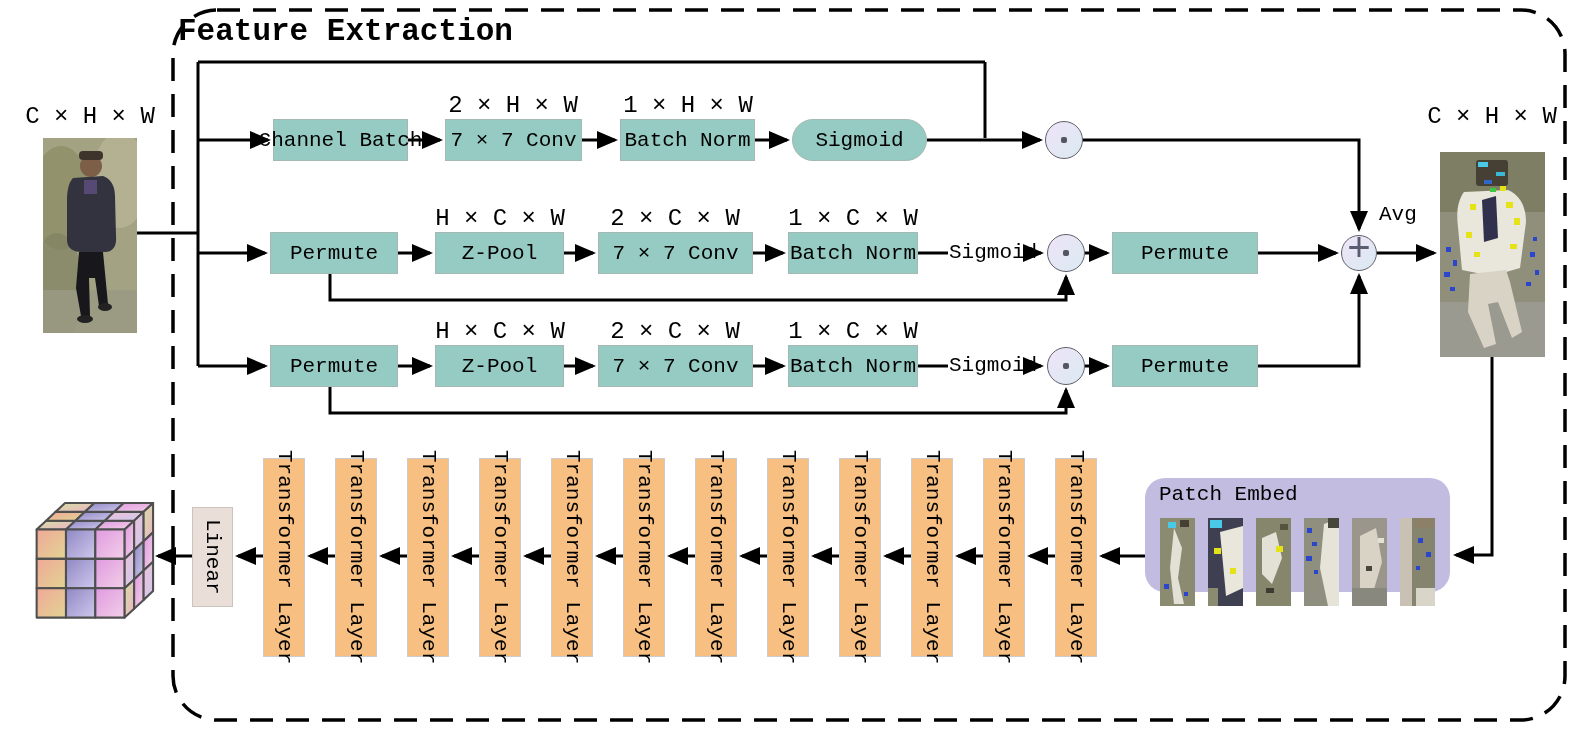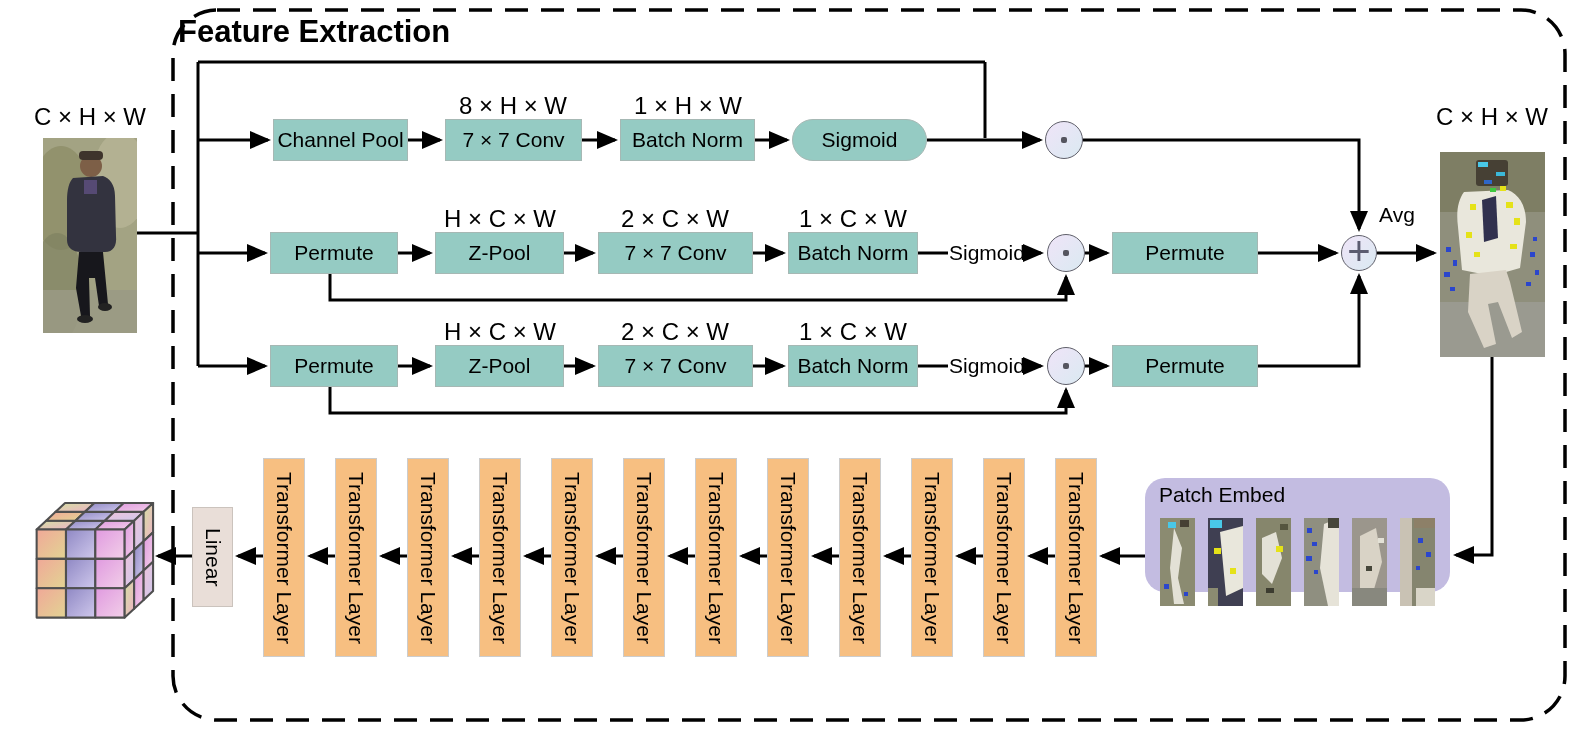--- a/index.html
+++ b/index.html
@@ -1,17 +1,17 @@
 <!DOCTYPE html>
 <html><head>
 <meta charset="utf-8">
 <style>
   html,body{margin:0;padding:0;background:#fff}
   .canvas{position:relative;width:1583px;height:733px;background:#ffffff;
-          font-family:Liberation Sans, sans-serif;color:#000;overflow:hidden}
+          font-family:Liberation Mono, monospace;color:#000;overflow:hidden}
   svg.overlay{position:absolute;left:0;top:0}
   .title{position:absolute;left:178px;top:14px;font-size:31px;font-weight:bold;white-space:nowrap}
   .node{position:absolute;height:42px;display:flex;align-items:center;justify-content:center;
         background:#95cbc3;border:1px solid #a6b8b4;box-sizing:border-box;font-size:21px;white-space:nowrap}
   .pill{border-radius:21px}
   .dim{position:absolute;font-size:24px;transform:translateX(-50%);white-space:nowrap}
   .freetext{position:absolute;font-size:21px;white-space:nowrap}
   .opcircle{position:absolute;width:38px;height:38px;border-radius:50%;box-sizing:border-box;
             border:1.6px solid #5f5f6a;background:linear-gradient(135deg,#ece5f7 15%,#dce9f2 90%);
             display:flex;align-items:center;justify-content:center}
@@ -108,22 +108,22 @@
       <circle cx="48" cy="28" r="11" fill="#7d5f47"></circle>
       <rect x="36" y="13" width="24" height="9" rx="4" fill="#3e342c"></rect>
       <path d="M30,40 C26,44 24,52 24,62 L24,102 C24,110 30,114 38,114 L62,114 C70,114 74,108 73,98 L72,58 C72,46 66,40 60,38 Z" fill="#33333f"></path>
       <rect x="41" y="42" width="13" height="14" fill="#564a74"></rect>
       <path d="M36,114 L33,150 L38,178 L47,178 L46,140 L52,140 L56,168 L65,166 L60,114 Z" fill="#17171c"></path>
       <ellipse cx="42" cy="181" rx="8" ry="4" fill="#222222"></ellipse>
       <ellipse cx="62" cy="169" rx="7" ry="4" fill="#222222"></ellipse>
     </svg>
   </div>
 
-  <div class="node" style="left:273px;top:119px;width:135px">Channel Pool</div>
-  <div class="dim" style="left:513px;top:92px">8 × H × W</div>
+  <div class="node" style="left:273px;top:119px;width:135px">Channel Batch</div>
+  <div class="dim" style="left:513px;top:92px">2 × H × W</div>
   <div class="node" style="left:445px;top:119px;width:137px">7 × 7 Conv</div>
   <div class="dim" style="left:688px;top:92px">1 × H × W</div>
   <div class="node" style="left:620px;top:119px;width:135px">Batch Norm</div>
   <div class="node pill" style="left:792px;top:119px;width:135px">Sigmoid</div>
   <div class="opcircle" style="left:1045px;top:121px">
     <div class="muldot"></div>
   </div>
 
   <div class="node" style="left:270px;top:232px;width:128px">Permute</div>
   <div class="dim" style="left:500px;top:205px">H × C × W</div>

